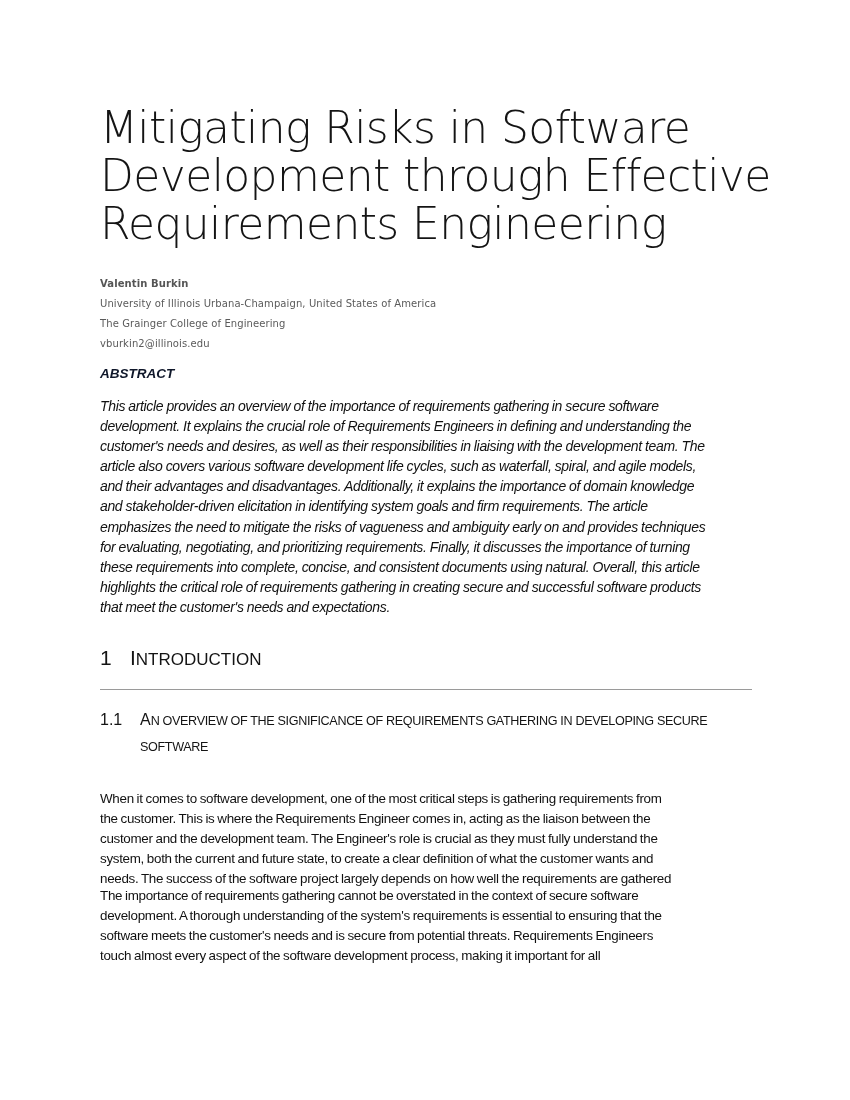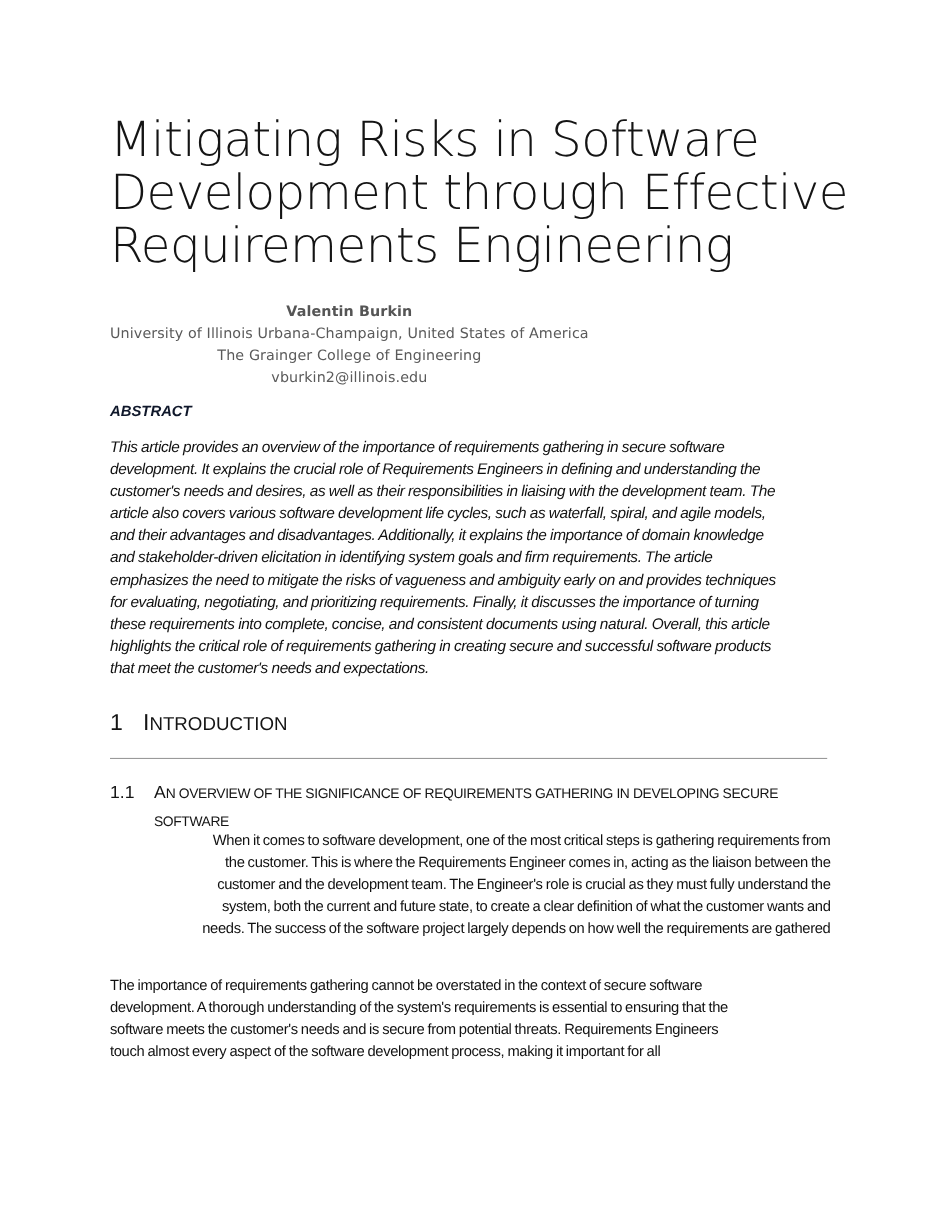--- a/index.html
+++ b/index.html
@@ -34,25 +34,24 @@
       letter-spacing: -0.6px;
       margin: 0;
       font-stretch: condensed;
     }
     .title span { display: block; white-space: nowrap; }
     .author-block {
       position: absolute;
       left: 0;
       top: 274px;
       font-family: "DejaVu Sans", sans-serif;
-      font-size: 13px;
+      font-size: 10px;
       line-height: 20px;
       color: #5a5a5a;
       letter-spacing: 0.1px;
-      text-align: center;
     }
     .author-name {
       font-weight: bold;
       color: #555555;
     }
     .abstract-heading {
       position: absolute;
       left: 0;
       top: 366px;
       font-family: "Liberation Sans", sans-serif;
@@ -119,21 +118,21 @@
       width: 655px;
       font-family: "Liberation Sans", sans-serif;
       font-size: 13.4px;
       line-height: 20.1px;
       color: #111111;
       letter-spacing: -0.3px;
       word-spacing: -0.6px;
       margin: 0;
     }
     .body-text span { display: block; white-space: nowrap; }
-    .p1 { top: 754px; text-align: right; }
+    .p1 { top: 789px; }
     .p2 { top: 886px; }
   </style>
 </head>
 <body>
 
 <div class="page">
 
   <h1 class="title">
     <span>Mitigating Risks in Software</span>
     <span>Development through Effective</span>

